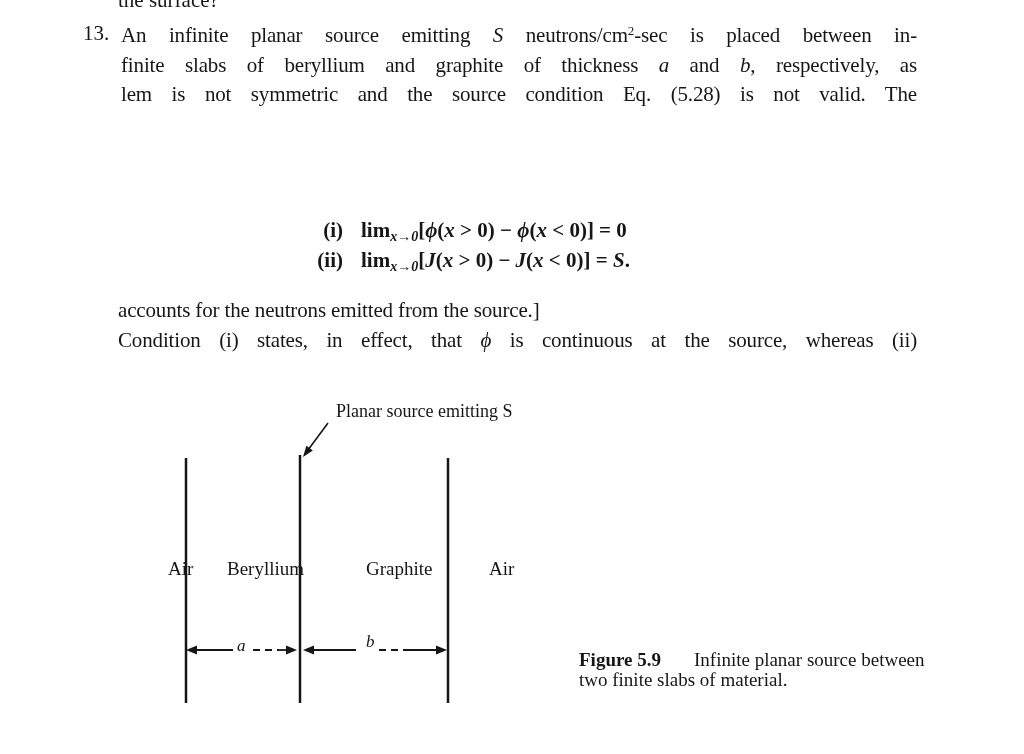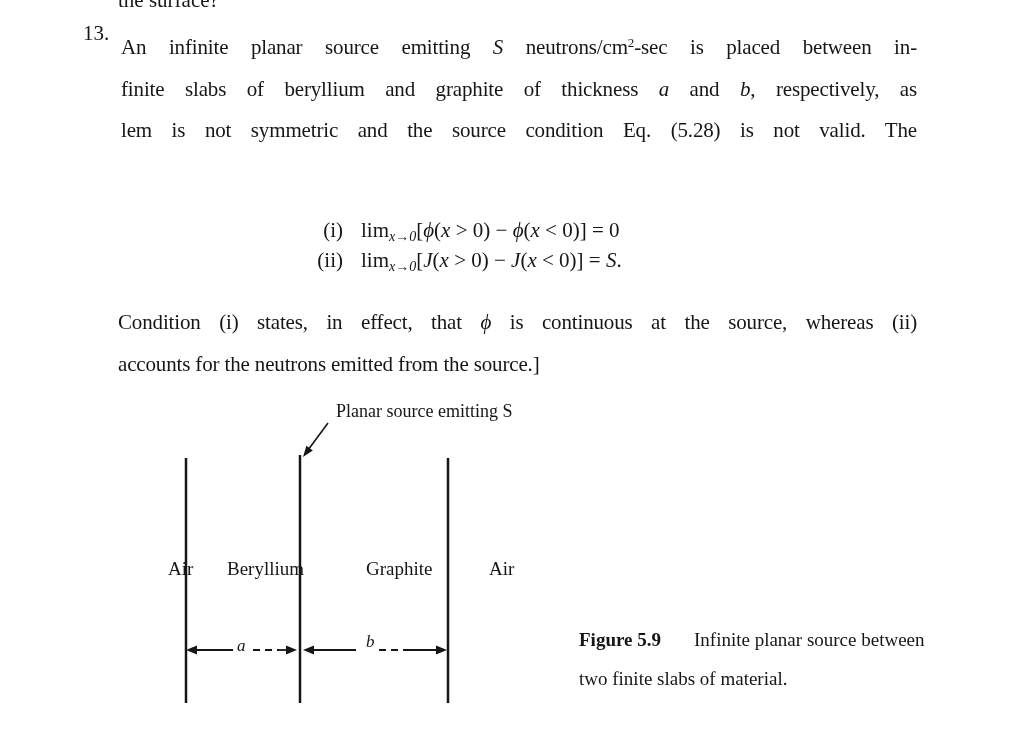--- a/index.html
+++ b/index.html
@@ -11,45 +11,45 @@
   .abs{position:absolute;}
   .it{font-style:italic;}
   .bold{font-weight:bold;}
 
   
   #partial{left:118px;top:-12px;font-size:21px;white-space:nowrap;}
 
   
   #prob-num{left:83px;top:21px;font-size:21px;font-weight:normal;}
   #prob{left:121px;top:21px;width:796px;font-size:21px;}
-  .pline{line-height:29.5px;height:29.5px;letter-spacing:-0.15px;white-space:normal;margin-top:12px;}
+  .pline{line-height:29.5px;height:29.5px;letter-spacing:-0.15px;white-space:normal;}
   .just{text-align:justify;text-align-last:justify;}
   #prob sup, .eqtext sup{font-size:13px;vertical-align:baseline;position:relative;top:-7px;}
 
   
-  .eq-row{position:absolute;left:300px;font-size:21px;line-height:30px;white-space:nowrap;}
+  .eq-row{position:absolute;left:300px;font-size:21px;line-height:30px;white-space:nowrap;font-weight:bold;}
   .eq-label{display:inline-block;width:43px;text-align:right;}
   .eq-formula{margin-left:18px;}
   .eqsub{font-size:14px;vertical-align:-4px;}
   sub{line-height:0;}
 
   
   #note-p{left:118px;top:296px;width:799px;font-size:21px;}
 
   
   #fig-svg{position:absolute;left:0;top:390px;}
   #fig-annot{left:336px;top:394px;font-size:18px;line-height:21.5px;margin-top:7px;}
   #fig-annot sup{font-size:11px;vertical-align:baseline;position:relative;top:-6px;}
   .region-label{position:absolute;top:558px;font-size:19px;white-space:nowrap;margin-left:24px;}
   .dim-letter{position:absolute;font-size:17px;font-style:italic;}
   #dim-a{left:237px;top:636px;}
   #dim-b{left:366px;top:632px;}
 
   
-  #caption{left:579px;top:620px;width:348px;font-size:19px;line-height:39px;}
+  #caption{left:579px;top:650px;width:348px;font-size:19px;line-height:20px;}
   #caption .cap-rest{margin-left:33px;}
 </style>
 </head>
 <body>
 
 <div>
 
   <div class="abs" id="partial">the surface?</div>
 
   <div class="abs" id="prob-num">13.</div>
@@ -58,22 +58,22 @@
     <div class="pline just"><span>An infinite planar source emitting </span><span class="it">S</span><span> neutrons/cm</span><sup>2</sup><span>-sec is placed between in-</span></div>
     <div class="pline just"><span>finite slabs of beryllium and graphite of thickness </span><span class="it">a</span><span> and </span><span class="it">b</span><span>, respectively, as</span></div>
     <div class="pline just"><span>lem is not symmetric and the source condition Eq. (5.28) is not valid. The</span></div>
   </div>
 
   <div class="eq-row eqtext" style="top:215px"><span class="eq-label">(i)</span><span class="eq-formula"><span>lim</span><sub class="eqsub it">x→0</sub><span>[</span><span class="it">ϕ</span><span>(</span><span class="it">x</span><span> &gt; 0) − </span><span class="it">ϕ</span><span>(</span><span class="it">x</span><span> &lt; 0)] = 0</span></span></div>
 
   <div class="eq-row eqtext" style="top:245px"><span class="eq-label">(ii)</span><span class="eq-formula"><span>lim</span><sub class="eqsub it">x→0</sub><span>[</span><span class="it">J</span><span>(</span><span class="it">x</span><span> &gt; 0) − </span><span class="it">J</span><span>(</span><span class="it">x</span><span> &lt; 0)] = </span><span class="it">S</span><span>.</span></span></div>
 
   <div class="abs" id="note-p">
+    <div class="pline"><span>accounts for the neutrons emitted from the source.]</span></div>
     <div class="pline just"><span>Condition (i) states, in effect, that </span><span class="it">ϕ</span><span> is continuous at the source, whereas (ii)</span></div>
-    <div class="pline"><span>accounts for the neutrons emitted from the source.]</span></div>
   </div>
 
   <svg id="fig-svg" width="1024" height="330" viewBox="0 0 1024 330">
     <g stroke="#161616" fill="none">
       <line x1="186" y1="68" x2="186" y2="313" stroke-width="2.5"></line>
       <line x1="300" y1="65" x2="300" y2="313" stroke-width="2.5"></line>
       <line x1="448" y1="68" x2="448" y2="313" stroke-width="2.5"></line>
 
       <line x1="328" y1="33" x2="308" y2="60" stroke-width="1.6"></line>
 

